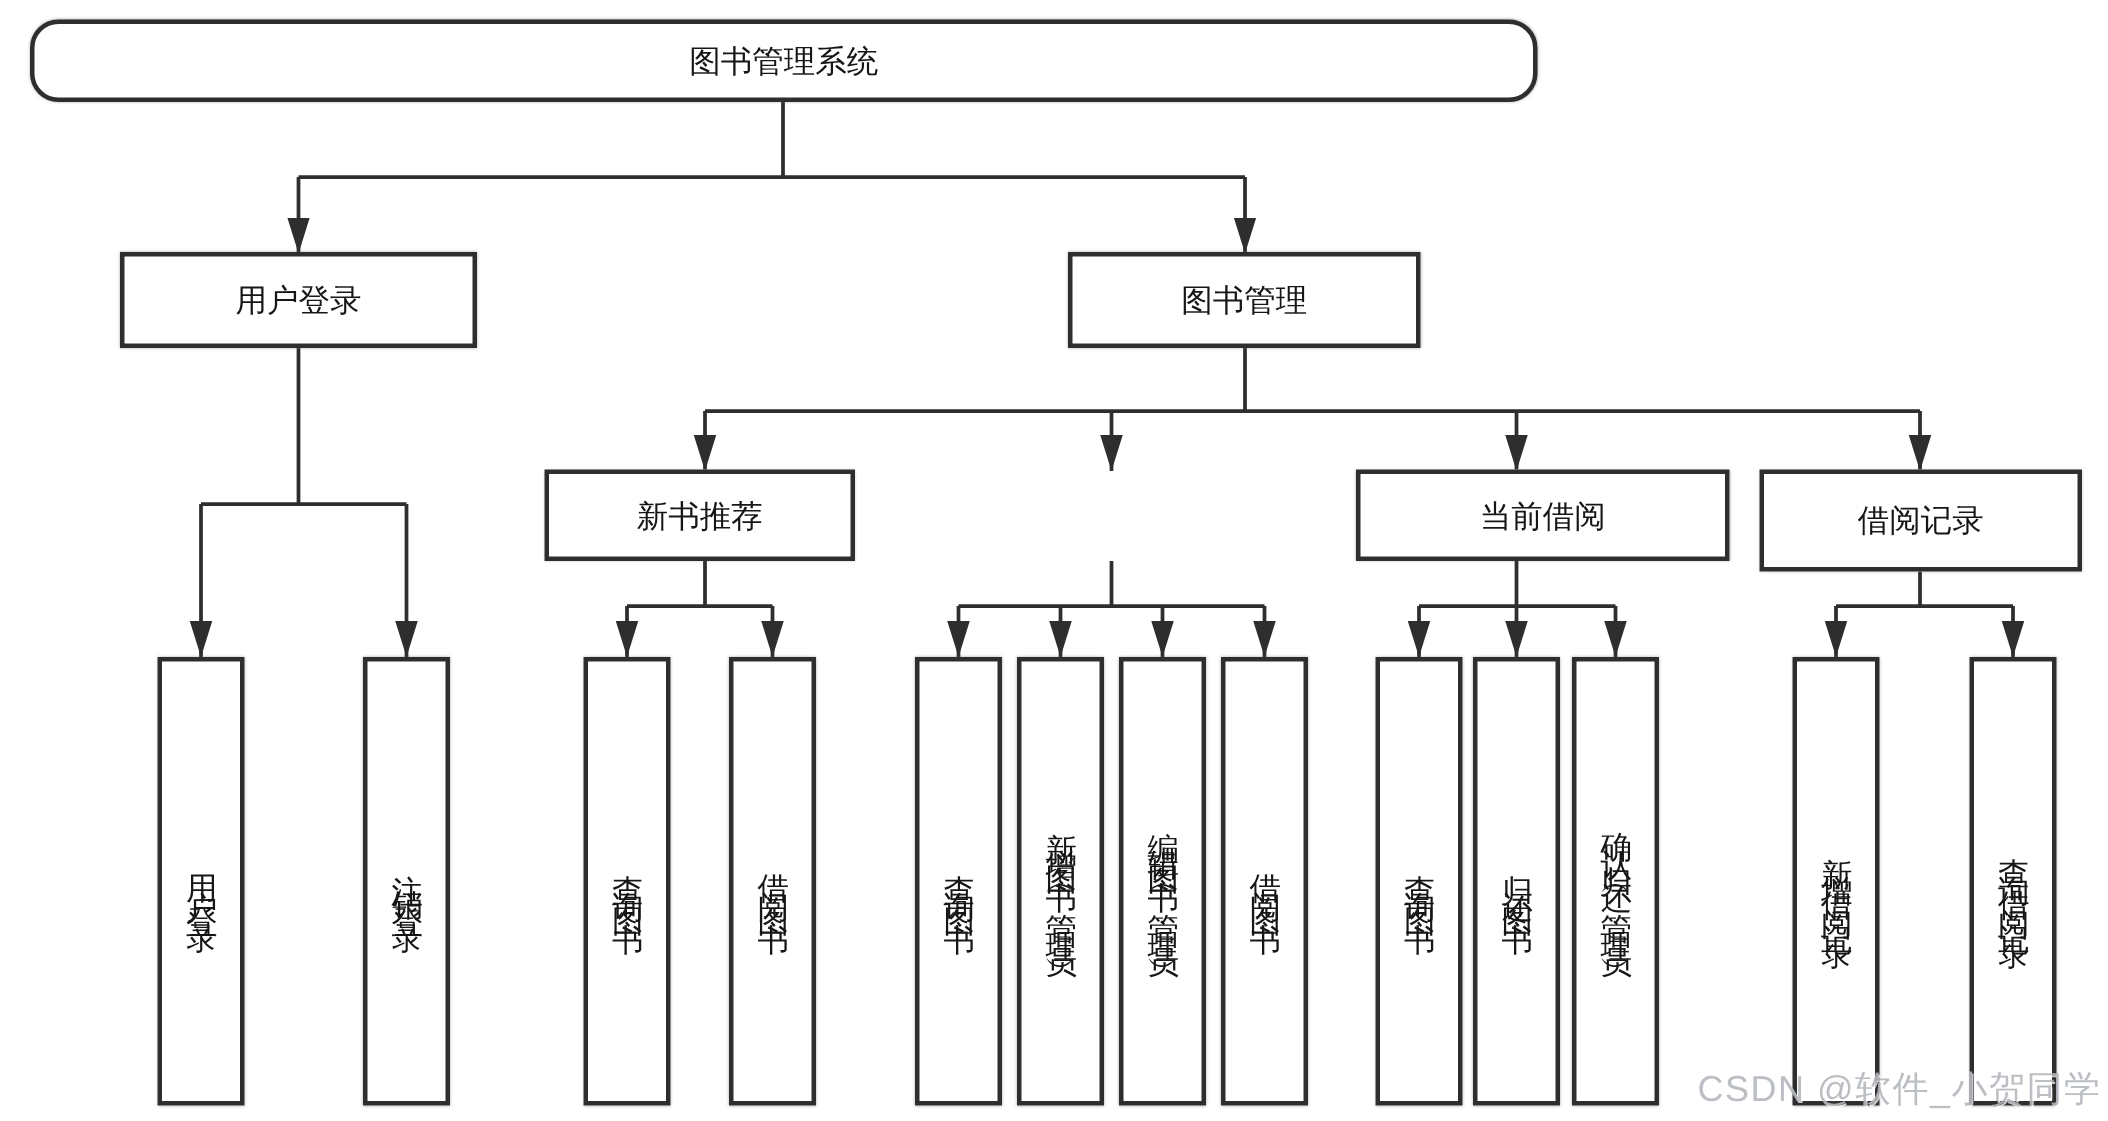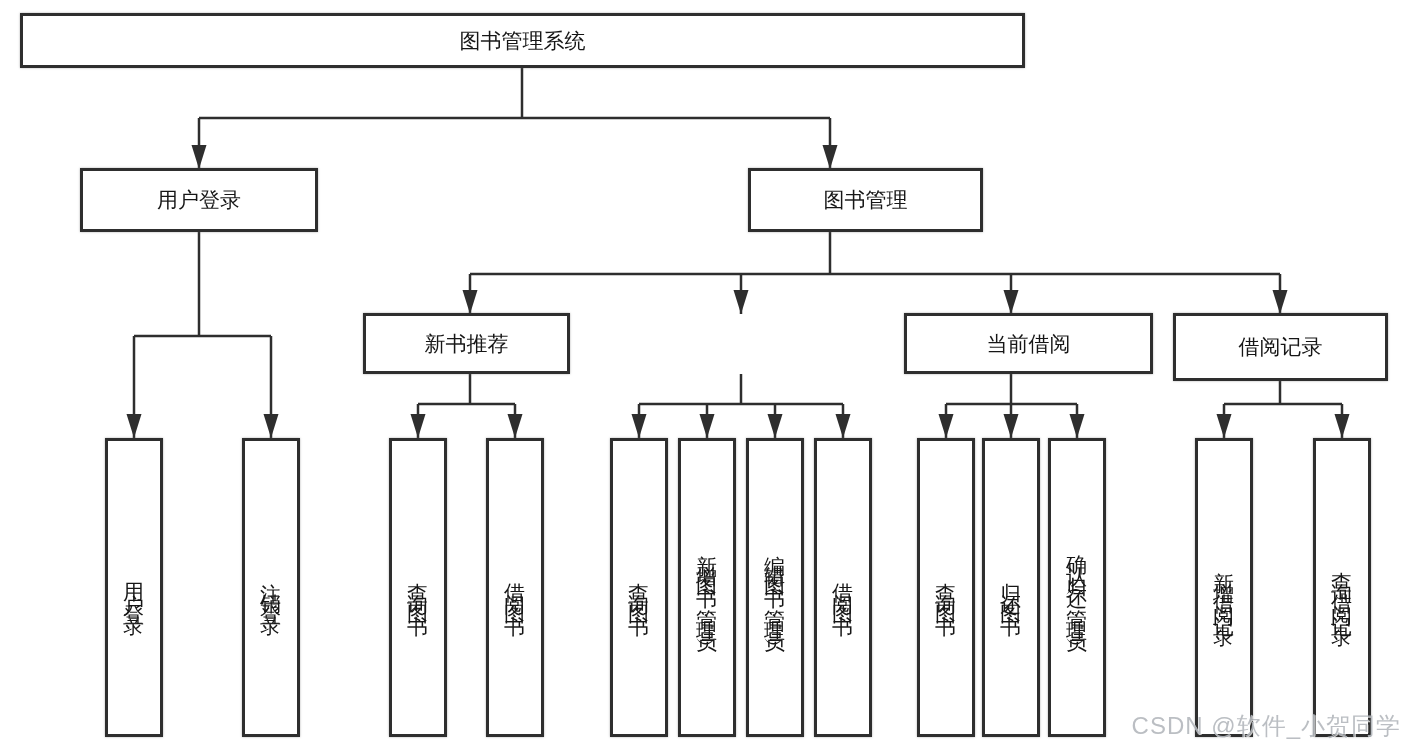--- a/index.html
+++ b/index.html
@@ -95,24 +95,24 @@
     <path class="cline" d="M946,404 V438" marker-end="url(#arrow)"></path>
     <path class="cline" d="M1011,404 V438" marker-end="url(#arrow)"></path>
     <path class="cline" d="M1077,404 V438" marker-end="url(#arrow)"></path>
 
     <path class="cline" d="M1280,374 V404"></path>
     <path class="cline" d="M1224,404 H1342"></path>
     <path class="cline" d="M1224,404 V438" marker-end="url(#arrow)"></path>
     <path class="cline" d="M1342,404 V438" marker-end="url(#arrow)"></path>
   </svg>
 
-  <div class="node" style="left:20px; top:13px; width:1005px; height:55px;">图书管理系统</div>
+  <div class="node" style="left:20px; top:13px; width:1005px; height:55px;border-radius:19px;">图书管理系统</div>
 
   <div class="node" style="left:80px; top:168px; width:238px; height:64px;">用户登录</div>
-  <div class="node" style="left:748px; top:168px; width:235px; height:64px;">图书管理</div>
+  <div class="node" style="left:712px; top:168px; width:235px; height:64px;">图书管理</div>
 
   <div class="node" style="left:363px; top:313px; width:207px; height:61px;">新书推荐</div>
   <div class="node" style="left:904px; top:313px; width:249px; height:61px;">当前借阅</div>
   <div class="node" style="left:1173px; top:313px; width:215px; height:68px;">借阅记录</div>
 
   <div class="node leaf" style="left:105px; top:438px; width:58px; height:299px;">用户登录</div>
   <div class="node leaf" style="left:242px; top:438px; width:58px; height:299px;">注销登录</div>
 
   <div class="node leaf" style="left:389px; top:438px; width:58px; height:299px;">查询图书</div>
   <div class="node leaf" style="left:486px; top:438px; width:58px; height:299px;">借阅图书</div>

